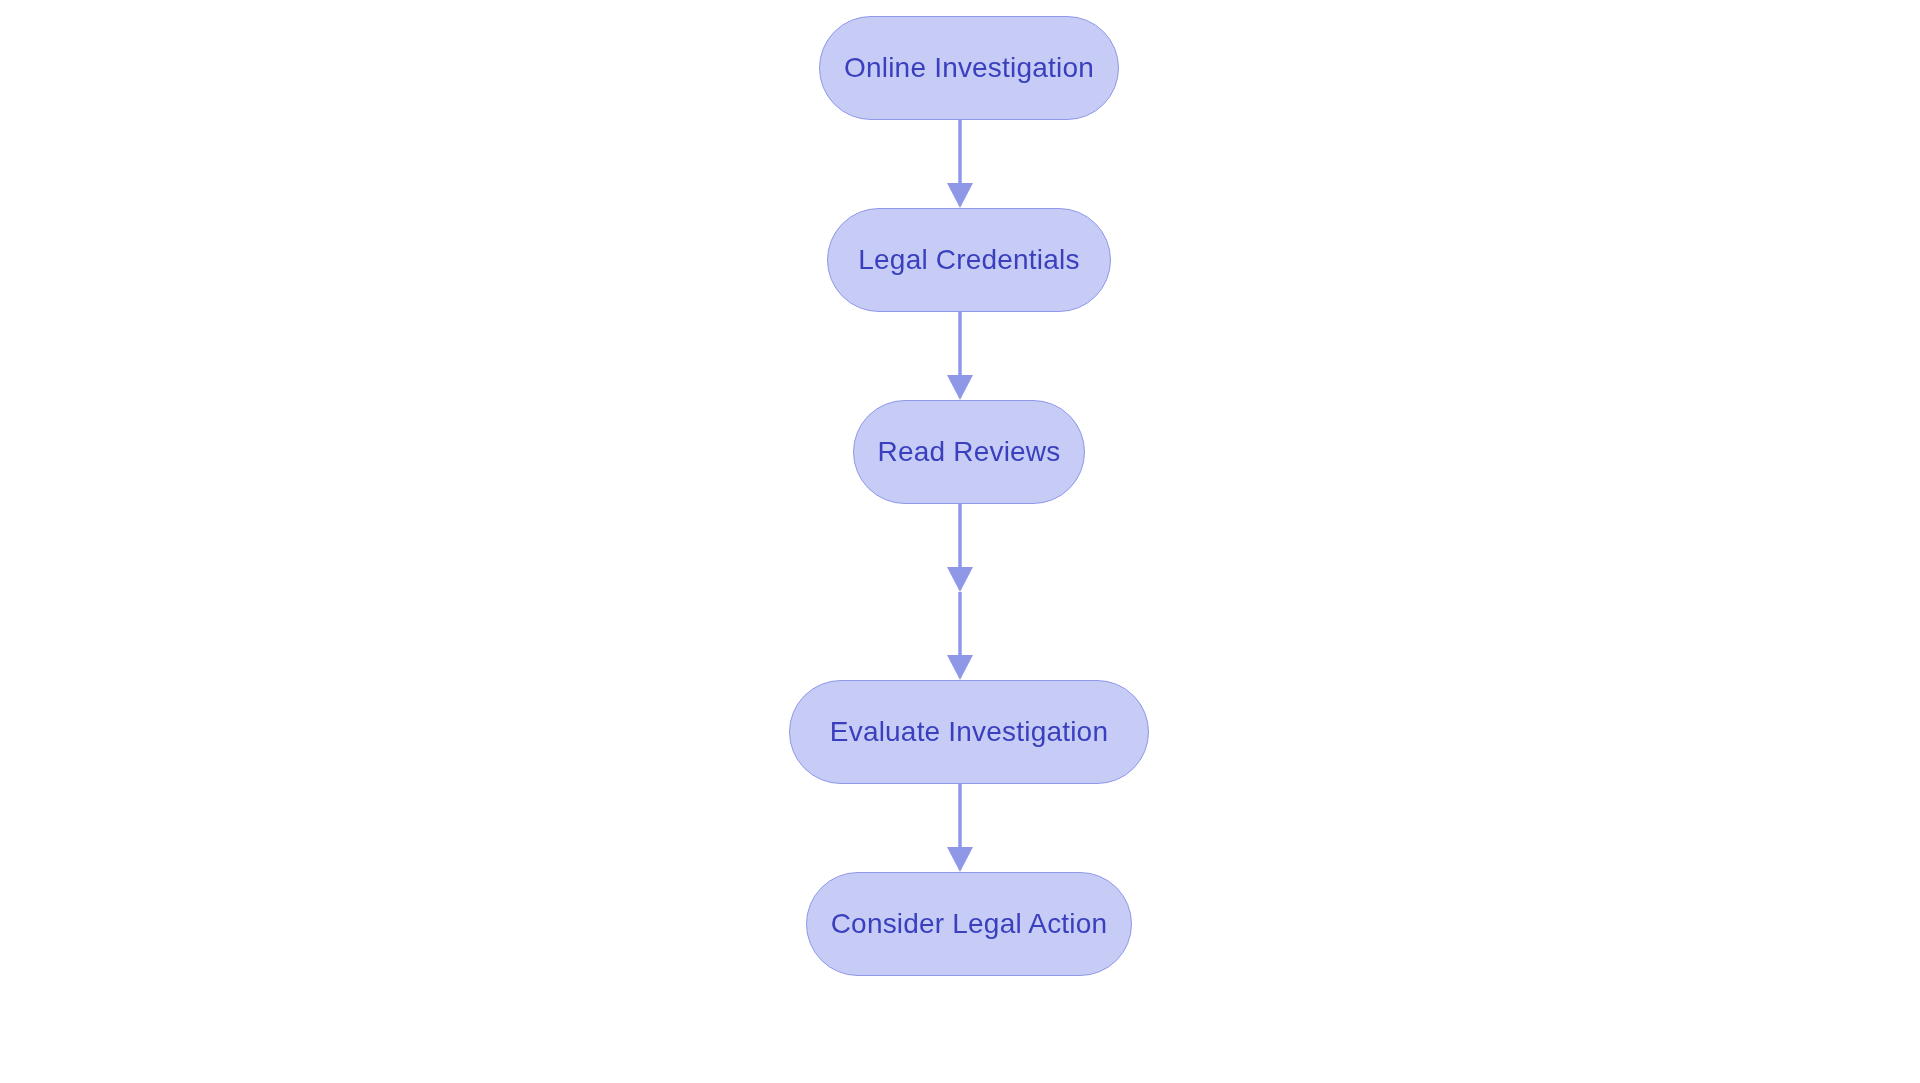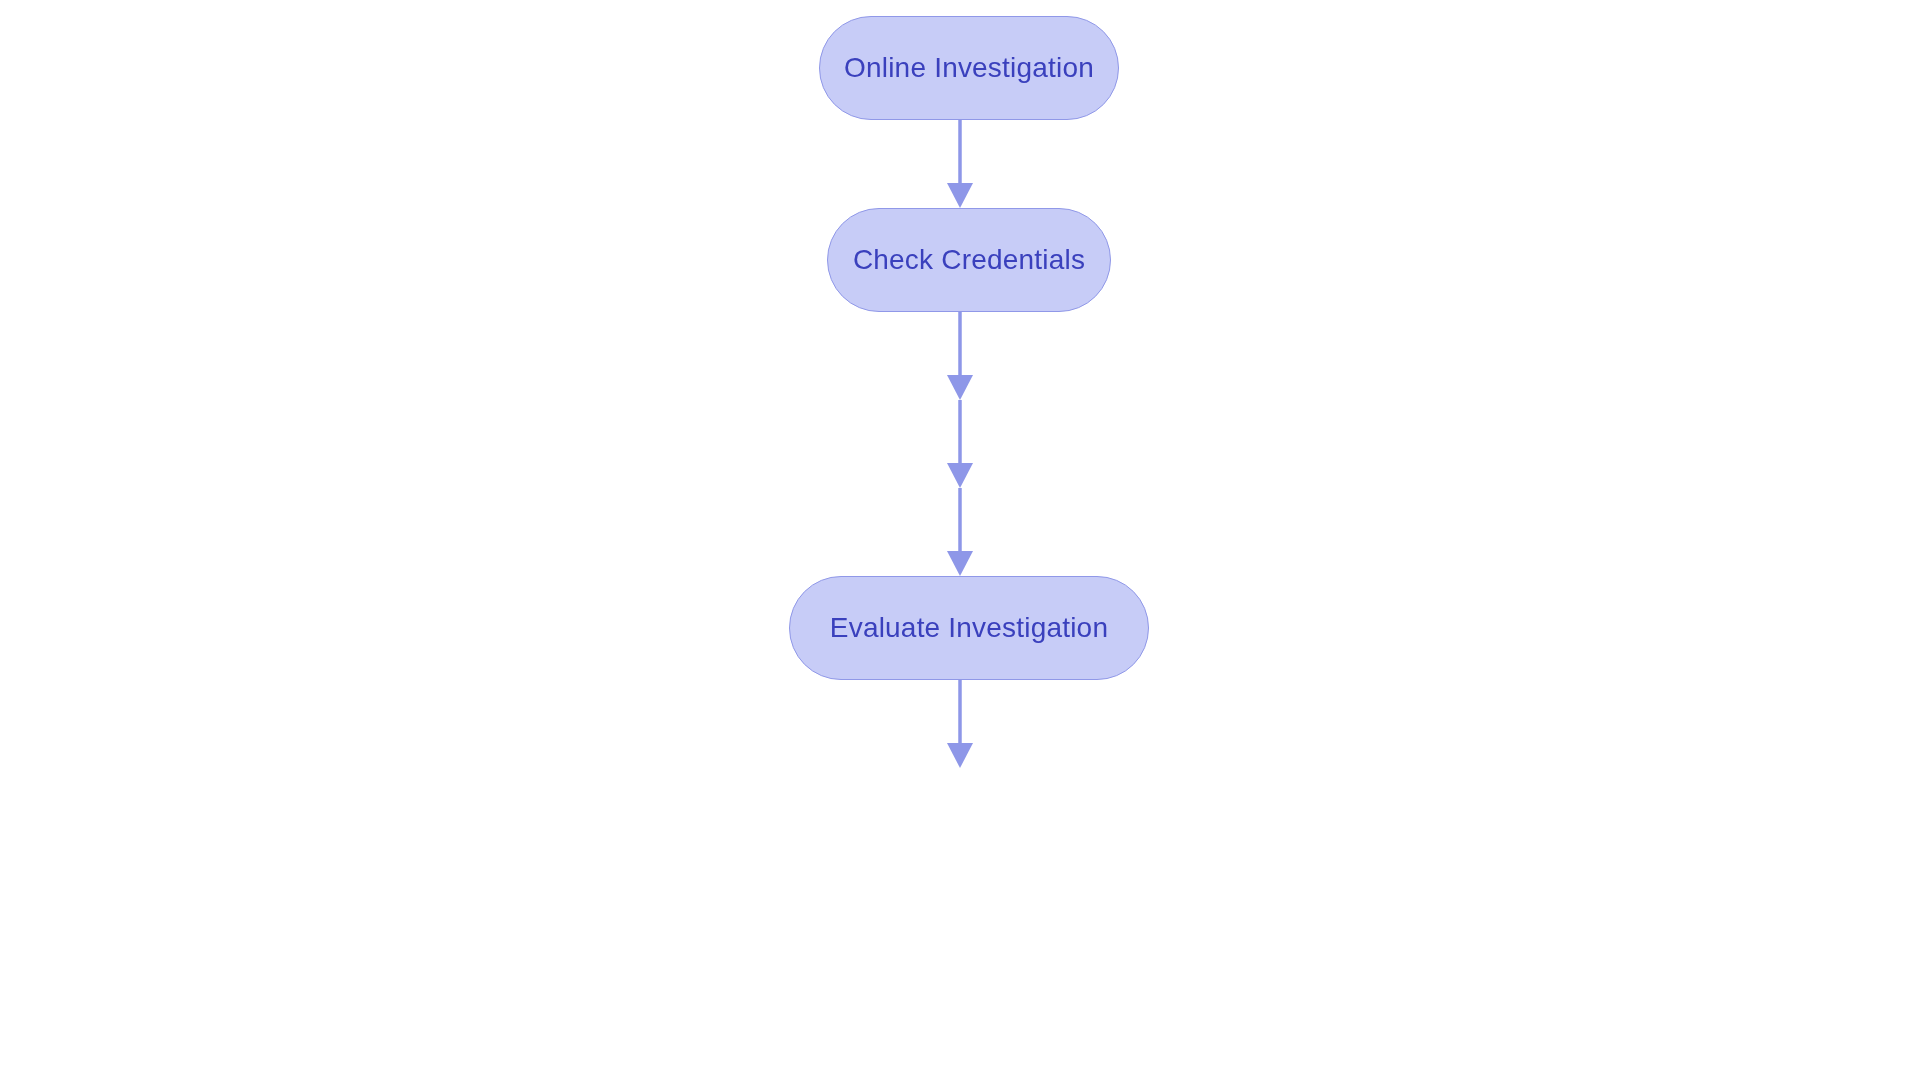--- a/index.html
+++ b/index.html
@@ -62,28 +62,31 @@
   <div class="node" style="width:300px">
     <span class="node-label">Online Investigation</span>
   </div>
 
   <svg class="connector" width="28" height="88" viewBox="0 0 28 88">
     <line x1="14" y1="0" x2="14" y2="66"></line>
     <polygon points="1,63 27,63 14,88"></polygon>
   </svg>
 
   <div class="node" style="width:284px">
-    <span class="node-label">Check Credentials</span>
+    <span class="node-label">Legal Credentials</span>
   </div>
 
   <svg class="connector" width="28" height="88" viewBox="0 0 28 88">
     <line x1="14" y1="0" x2="14" y2="66"></line>
     <polygon points="1,63 27,63 14,88"></polygon>
   </svg>
 
+  <div class="node" style="width:232px">
+    <span class="node-label">Read Reviews</span>
+  </div>
 
   <svg class="connector" width="28" height="88" viewBox="0 0 28 88">
     <line x1="14" y1="0" x2="14" y2="66"></line>
     <polygon points="1,63 27,63 14,88"></polygon>
   </svg>
 
 
   <svg class="connector" width="28" height="88" viewBox="0 0 28 88">
     <line x1="14" y1="0" x2="14" y2="66"></line>
     <polygon points="1,63 27,63 14,88"></polygon>
@@ -91,14 +94,17 @@
 
   <div class="node" style="width:360px">
     <span class="node-label">Evaluate Investigation</span>
   </div>
 
   <svg class="connector" width="28" height="88" viewBox="0 0 28 88">
     <line x1="14" y1="0" x2="14" y2="66"></line>
     <polygon points="1,63 27,63 14,88"></polygon>
   </svg>
 
+  <div class="node" style="width:326px">
+    <span class="node-label">Consider Legal Action</span>
+  </div>
 
 </div>
 
 </body></html>

